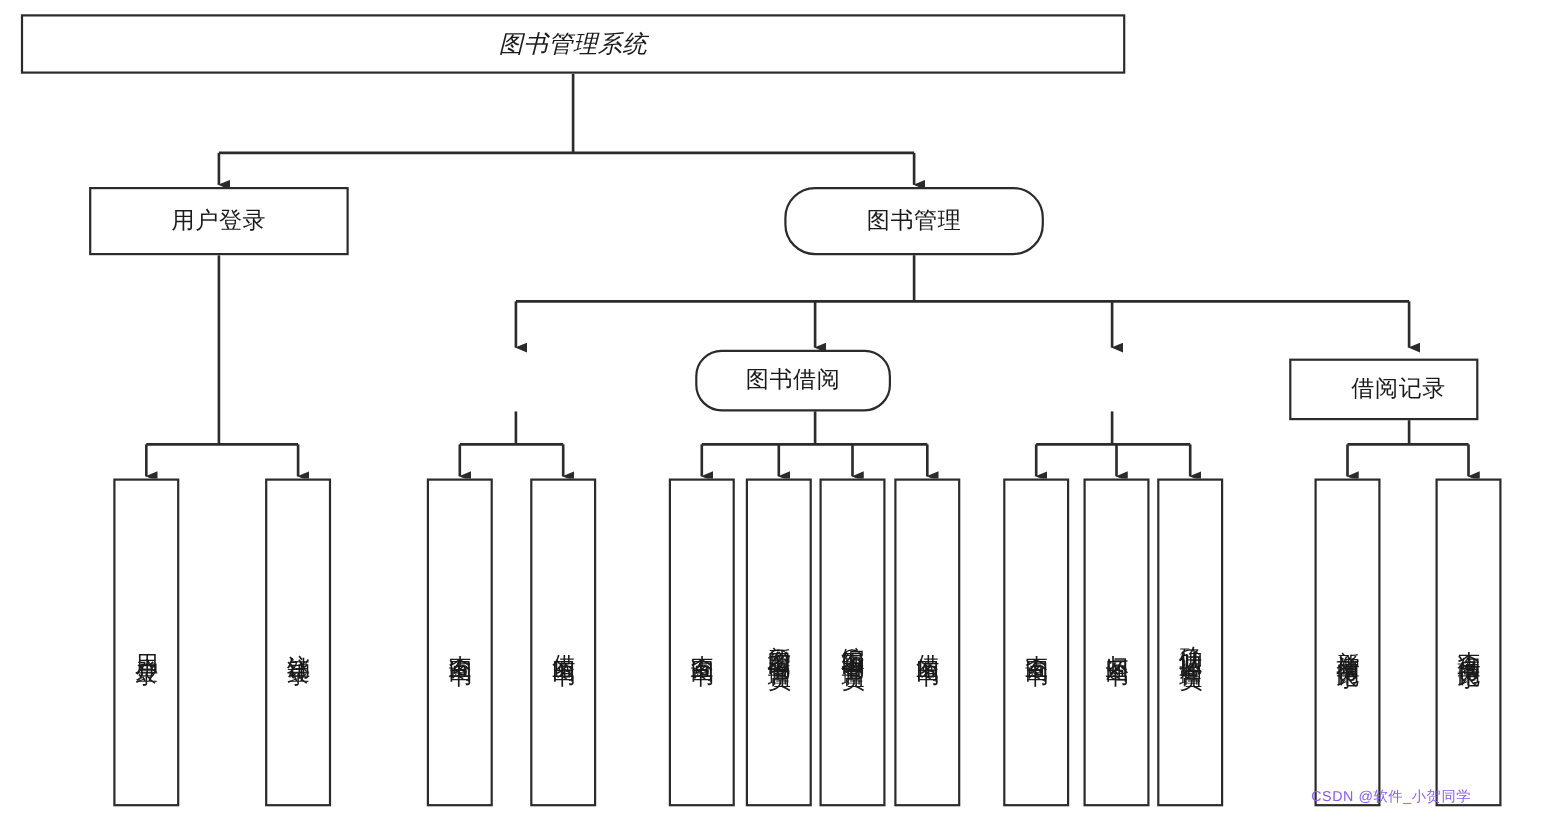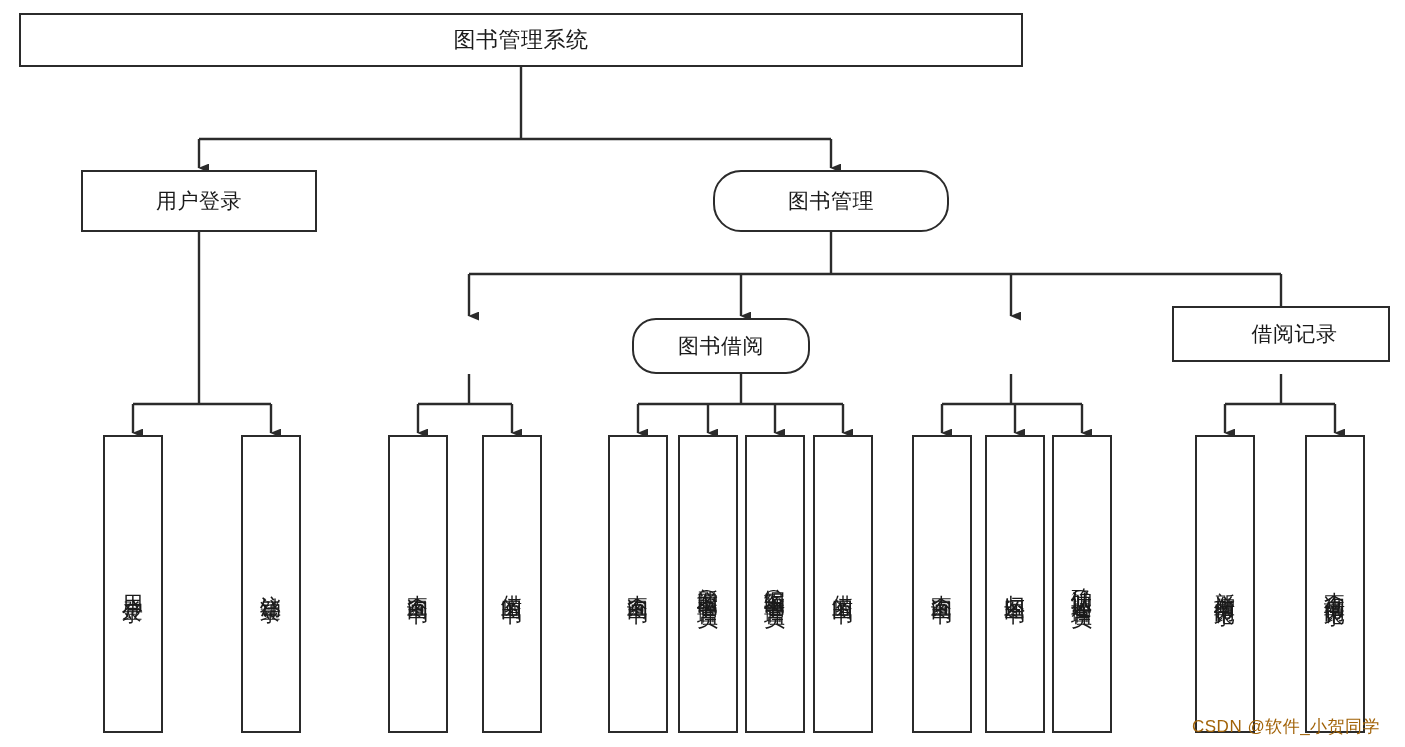--- a/index.html
+++ b/index.html
@@ -56,22 +56,22 @@
   .node.vert .label {
     writing-mode: vertical-rl;
     text-orientation: upright;
     font-size: 21px;
     line-height: 1.0;
     letter-spacing: 3px;
     white-space: nowrap;
   }
   .watermark {
     position: absolute;
-    font-size: 17px;
-    color: #a16207;
+    font-size: 13px;
+    color: #8b5cf6;
     white-space: nowrap;
     letter-spacing: 0.5px;
   }
 </style>
 </head>
 <body>
 
 <div id="canvas">
 
   <svg class="wires" viewBox="0 0 1405 747" xmlns="http://www.w3.org/2000/svg">
@@ -117,35 +117,35 @@
       <path d="M1015,404 L1015,433" marker-end="url(#arrow)"></path>
       <path d="M1082,404 L1082,433" marker-end="url(#arrow)"></path>
 
       <path d="M1281,374 L1281,404"></path>
       <path d="M1225,404 L1335,404"></path>
       <path d="M1225,404 L1225,433" marker-end="url(#arrow)"></path>
       <path d="M1335,404 L1335,433" marker-end="url(#arrow)"></path>
     </g>
   </svg>
 
-  <div class="node root horiz" style="left:19px; top:13px; width:1004px; height:54px;">
+  <div class="node root horiz" style="left:19px; top:13px; width:1004px; height:54px;font-style:italic;">
     <span class="label">图书管理系统</span>
   </div>
 
   <div class="node horiz" style="left:81px; top:170px; width:236px; height:62px;">
     <span class="label">用户登录</span>
   </div>
   <div class="node horiz" style="left:713px; top:170px; width:236px; height:62px;border-radius:28px;">
     <span class="label">图书管理</span>
   </div>
 
   <div class="node horiz" style="left:632px; top:318px; width:178px; height:56px;border-radius:24px;">
     <span class="label">图书借阅</span>
   </div>
-  <div class="node horiz" style="left:1172px; top:306px; width:218px; height:56px;padding-left:27px;">
+  <div class="node horiz" style="left:1172px; top:326px; width:172px; height:56px;padding-left:27px;">
     <span class="label">借阅记录</span>
   </div>
 
   <div class="node vert" style="left:103px; top:435px; width:60px; height:298px;">
     <span class="label">用户登录</span>
   </div>
   <div class="node vert" style="left:241px; top:435px; width:60px; height:298px;">
     <span class="label">注销登录</span>
   </div>
 

